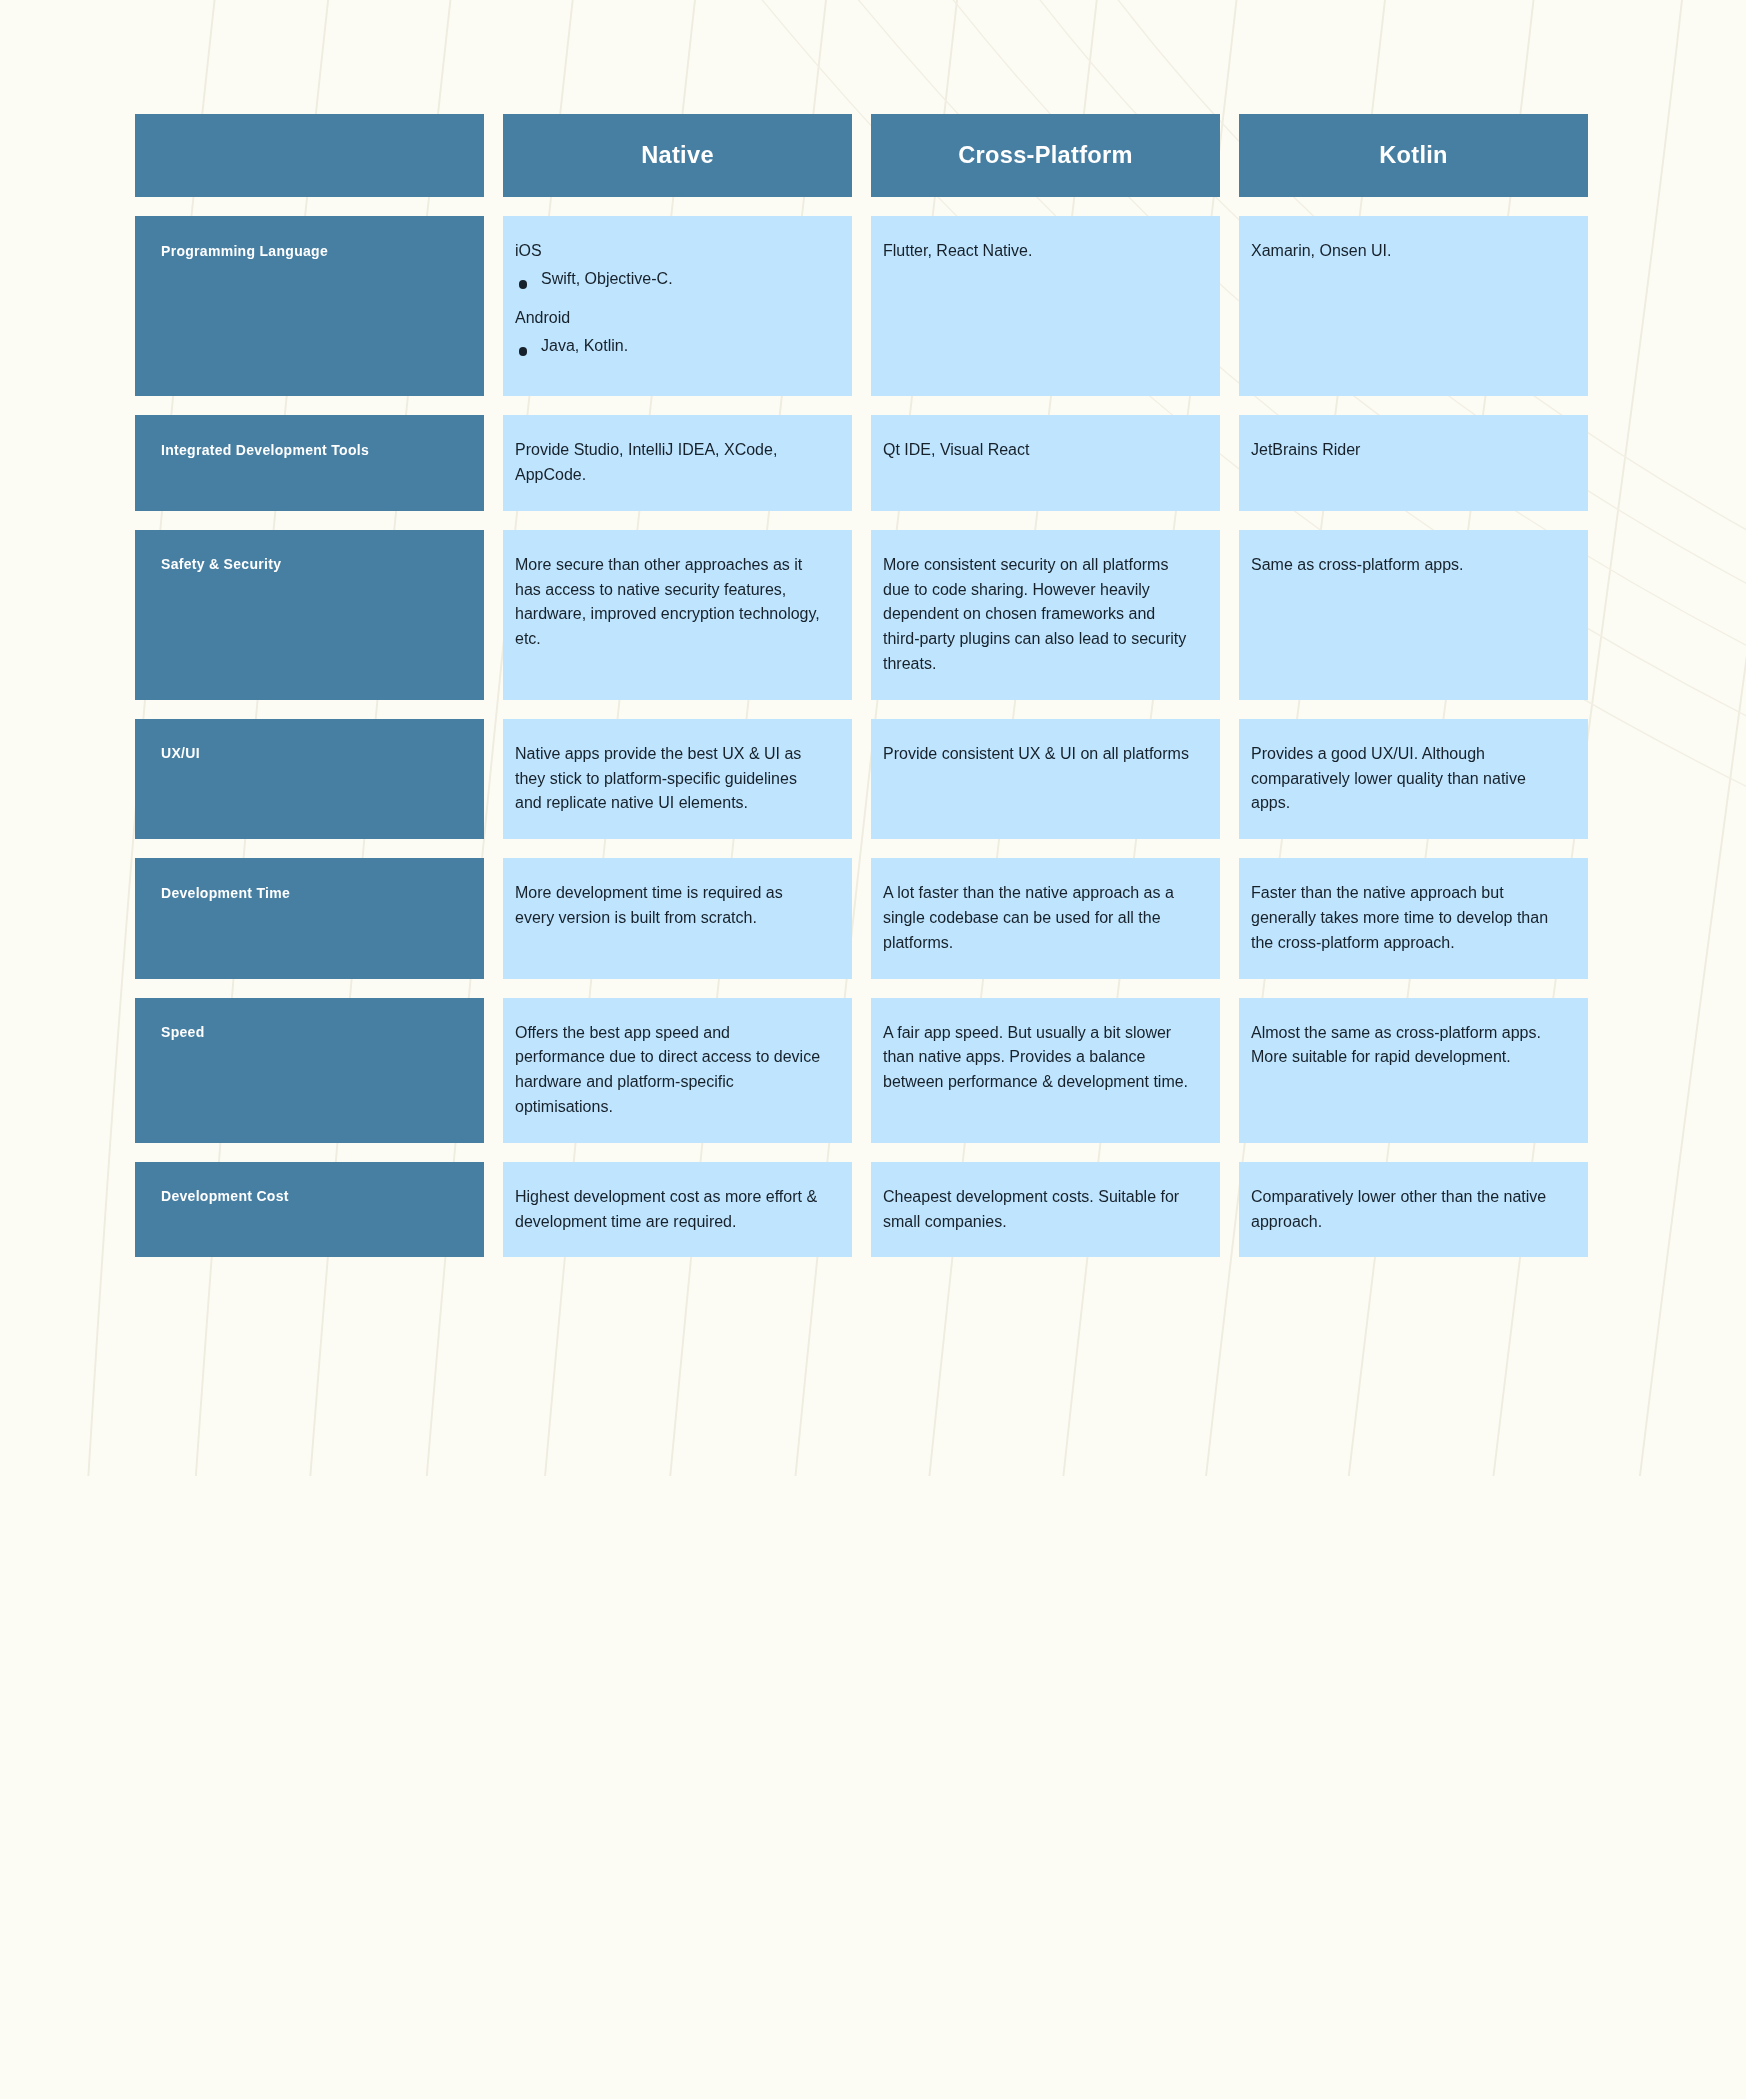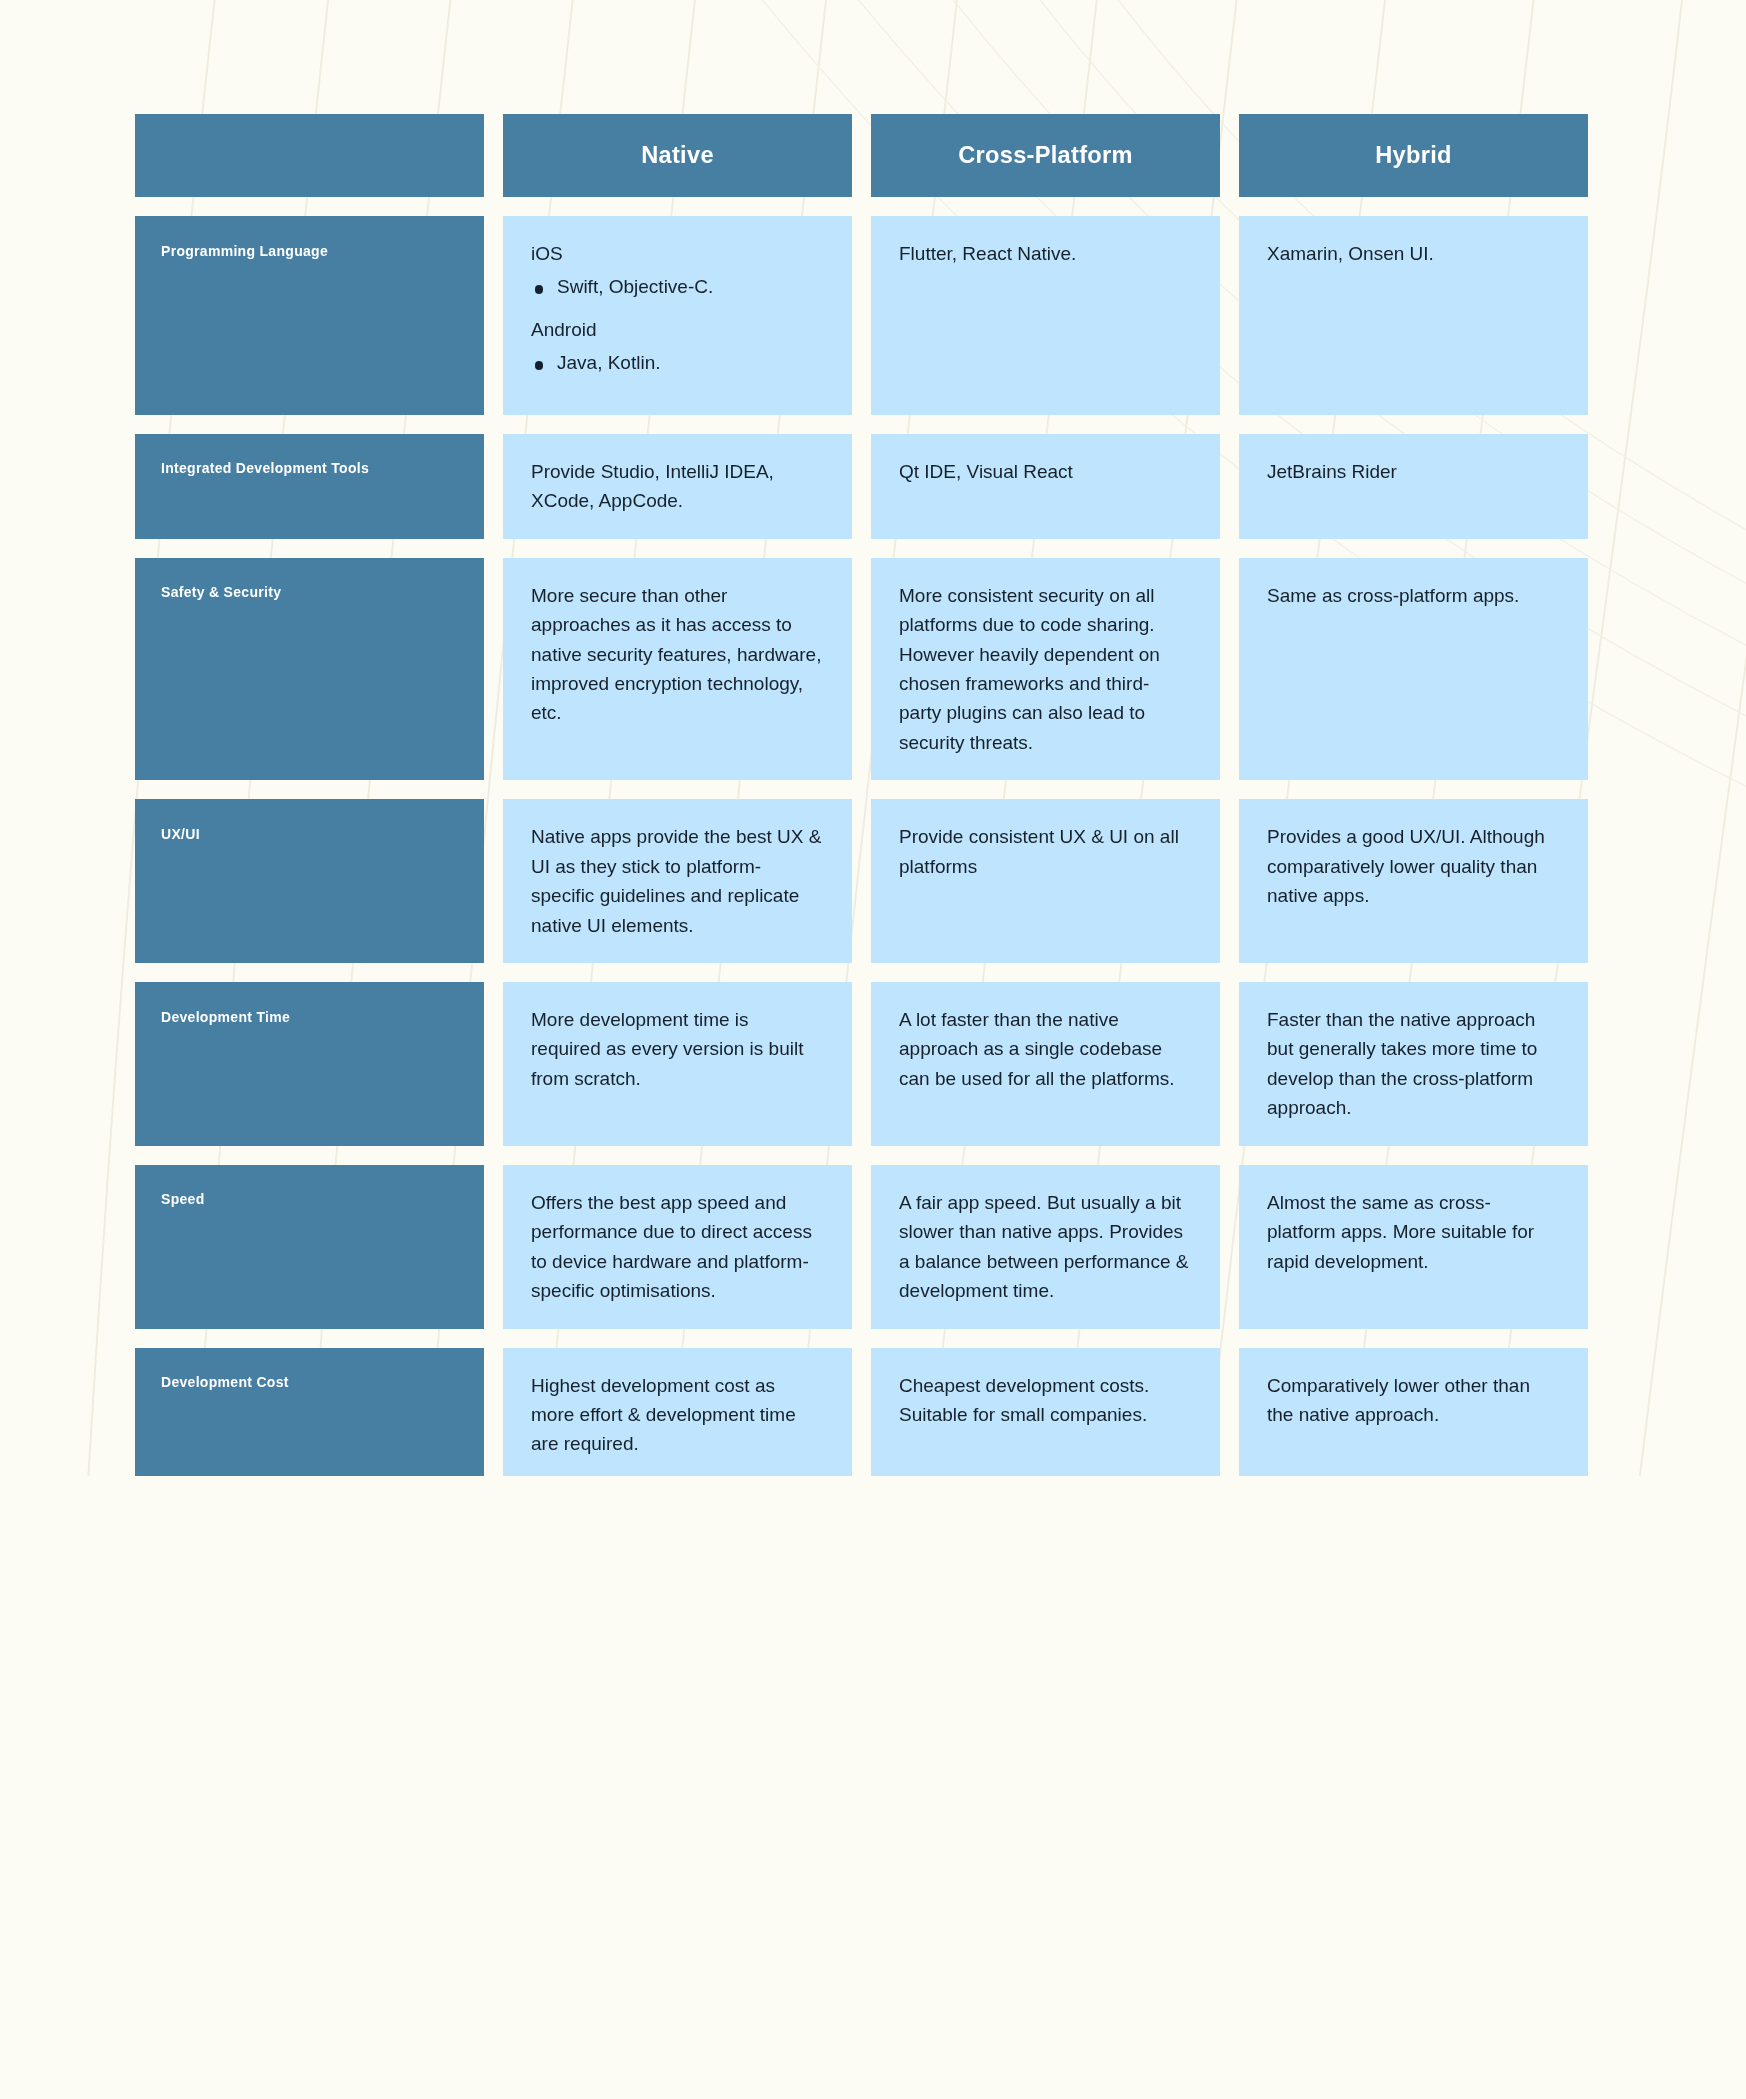--- a/index.html
+++ b/index.html
@@ -73,24 +73,24 @@
     letter-spacing: 0.3px;
     line-height: 1.45;
     vertical-align: top;
     padding: 24.5px 24.5px 24.5px 26px;
   }
 
   
   td.datacell {
     background: #bfe4fd;
     color: #16212b;
-    font-size: 19px;
+    font-size: 16px;
     line-height: 1.55;
     vertical-align: top;
-    padding: 23px 30px 23px 28px;
+    padding: 23px 30px 23px 12px;
     font-weight: 400;
   }
 
   td.datacell p { margin: 0; }
 
   ul.bullets {
     list-style: none;
     margin: 3.5px 0 14px 0;
     padding: 0;
   }
@@ -148,21 +148,21 @@
         <col class="col-label">
         <col class="col-data">
         <col class="col-data">
         <col class="col-data">
       </colgroup>
       <thead>
         <tr>
           <th class="hdr-blank"></th>
           <th class="hdr">Native</th>
           <th class="hdr">Cross-Platform</th>
-          <th class="hdr">Hybrid</th>
+          <th class="hdr">Kotlin</th>
         </tr>
       </thead>
       <tbody id="tbody">
           <tr>
             <td class="rowlabel">Programming Language</td>
             <td class="datacell">
               <p class="grp-title">iOS</p>
               <ul class="bullets">
                 <li>Swift, Objective-C.</li>
               </ul>

